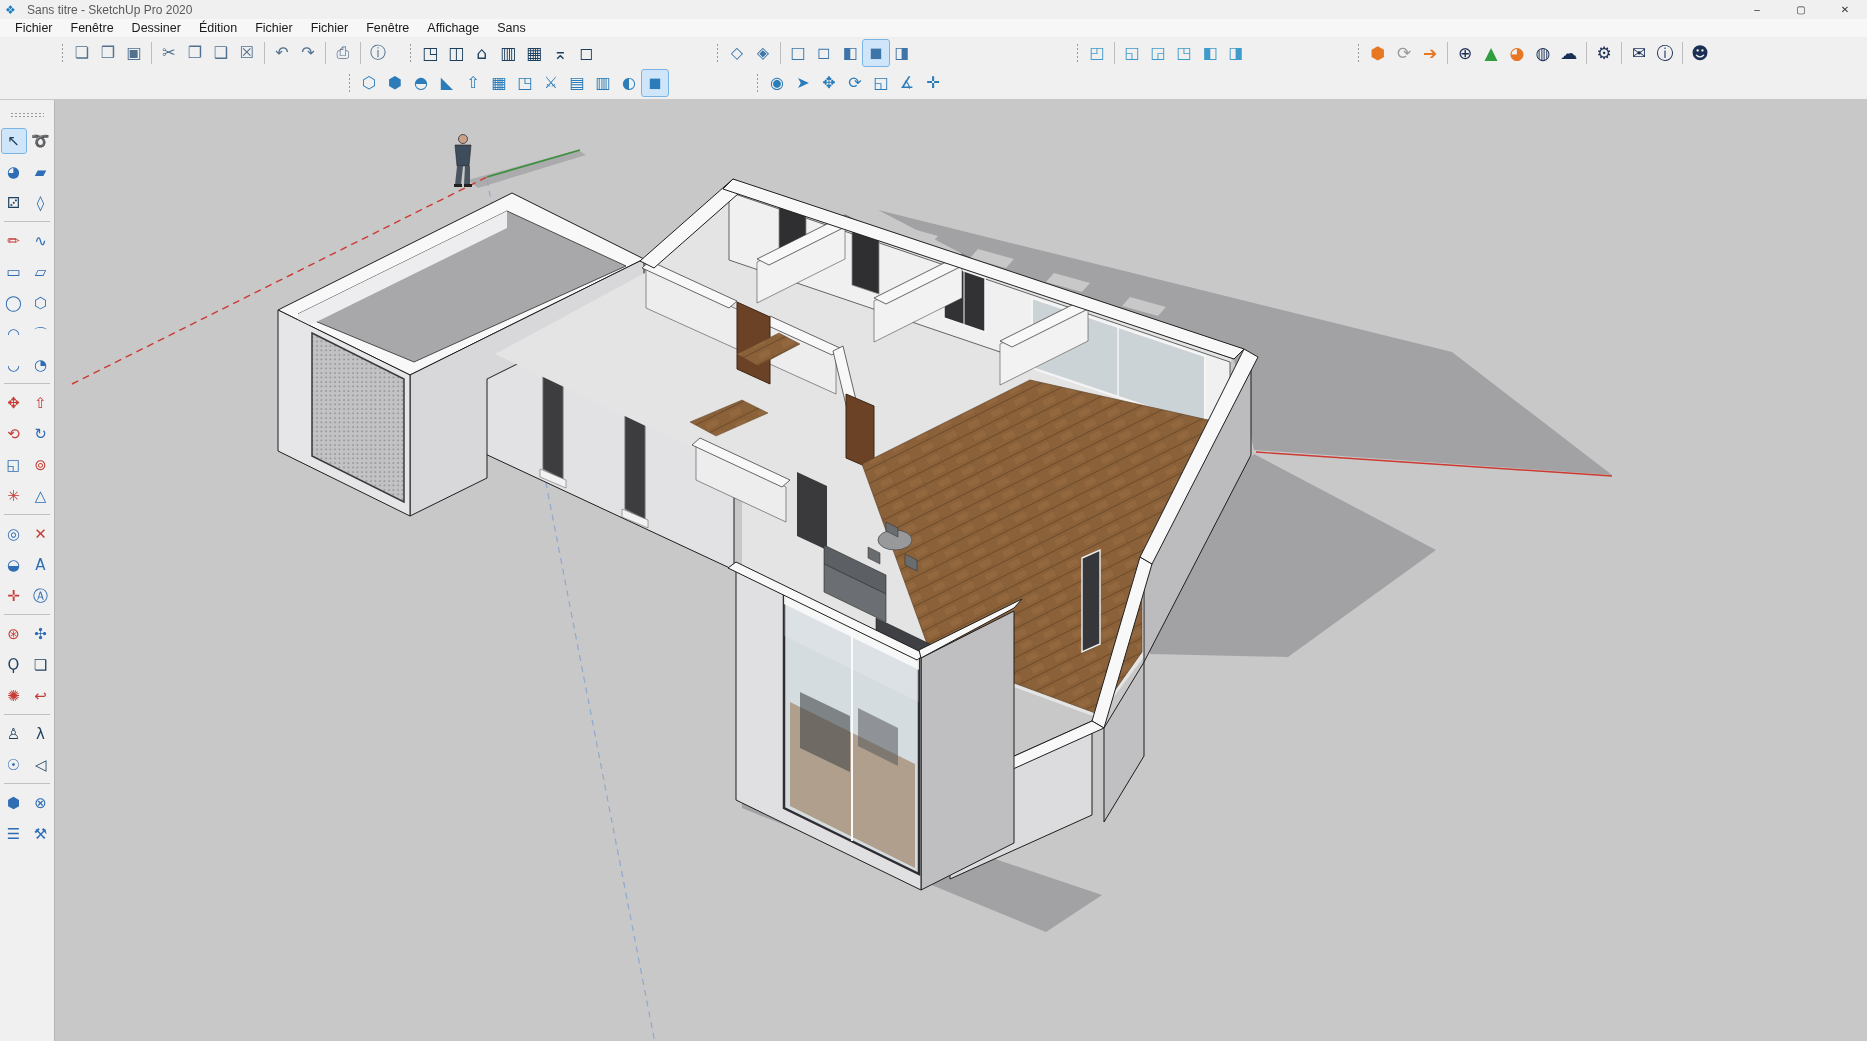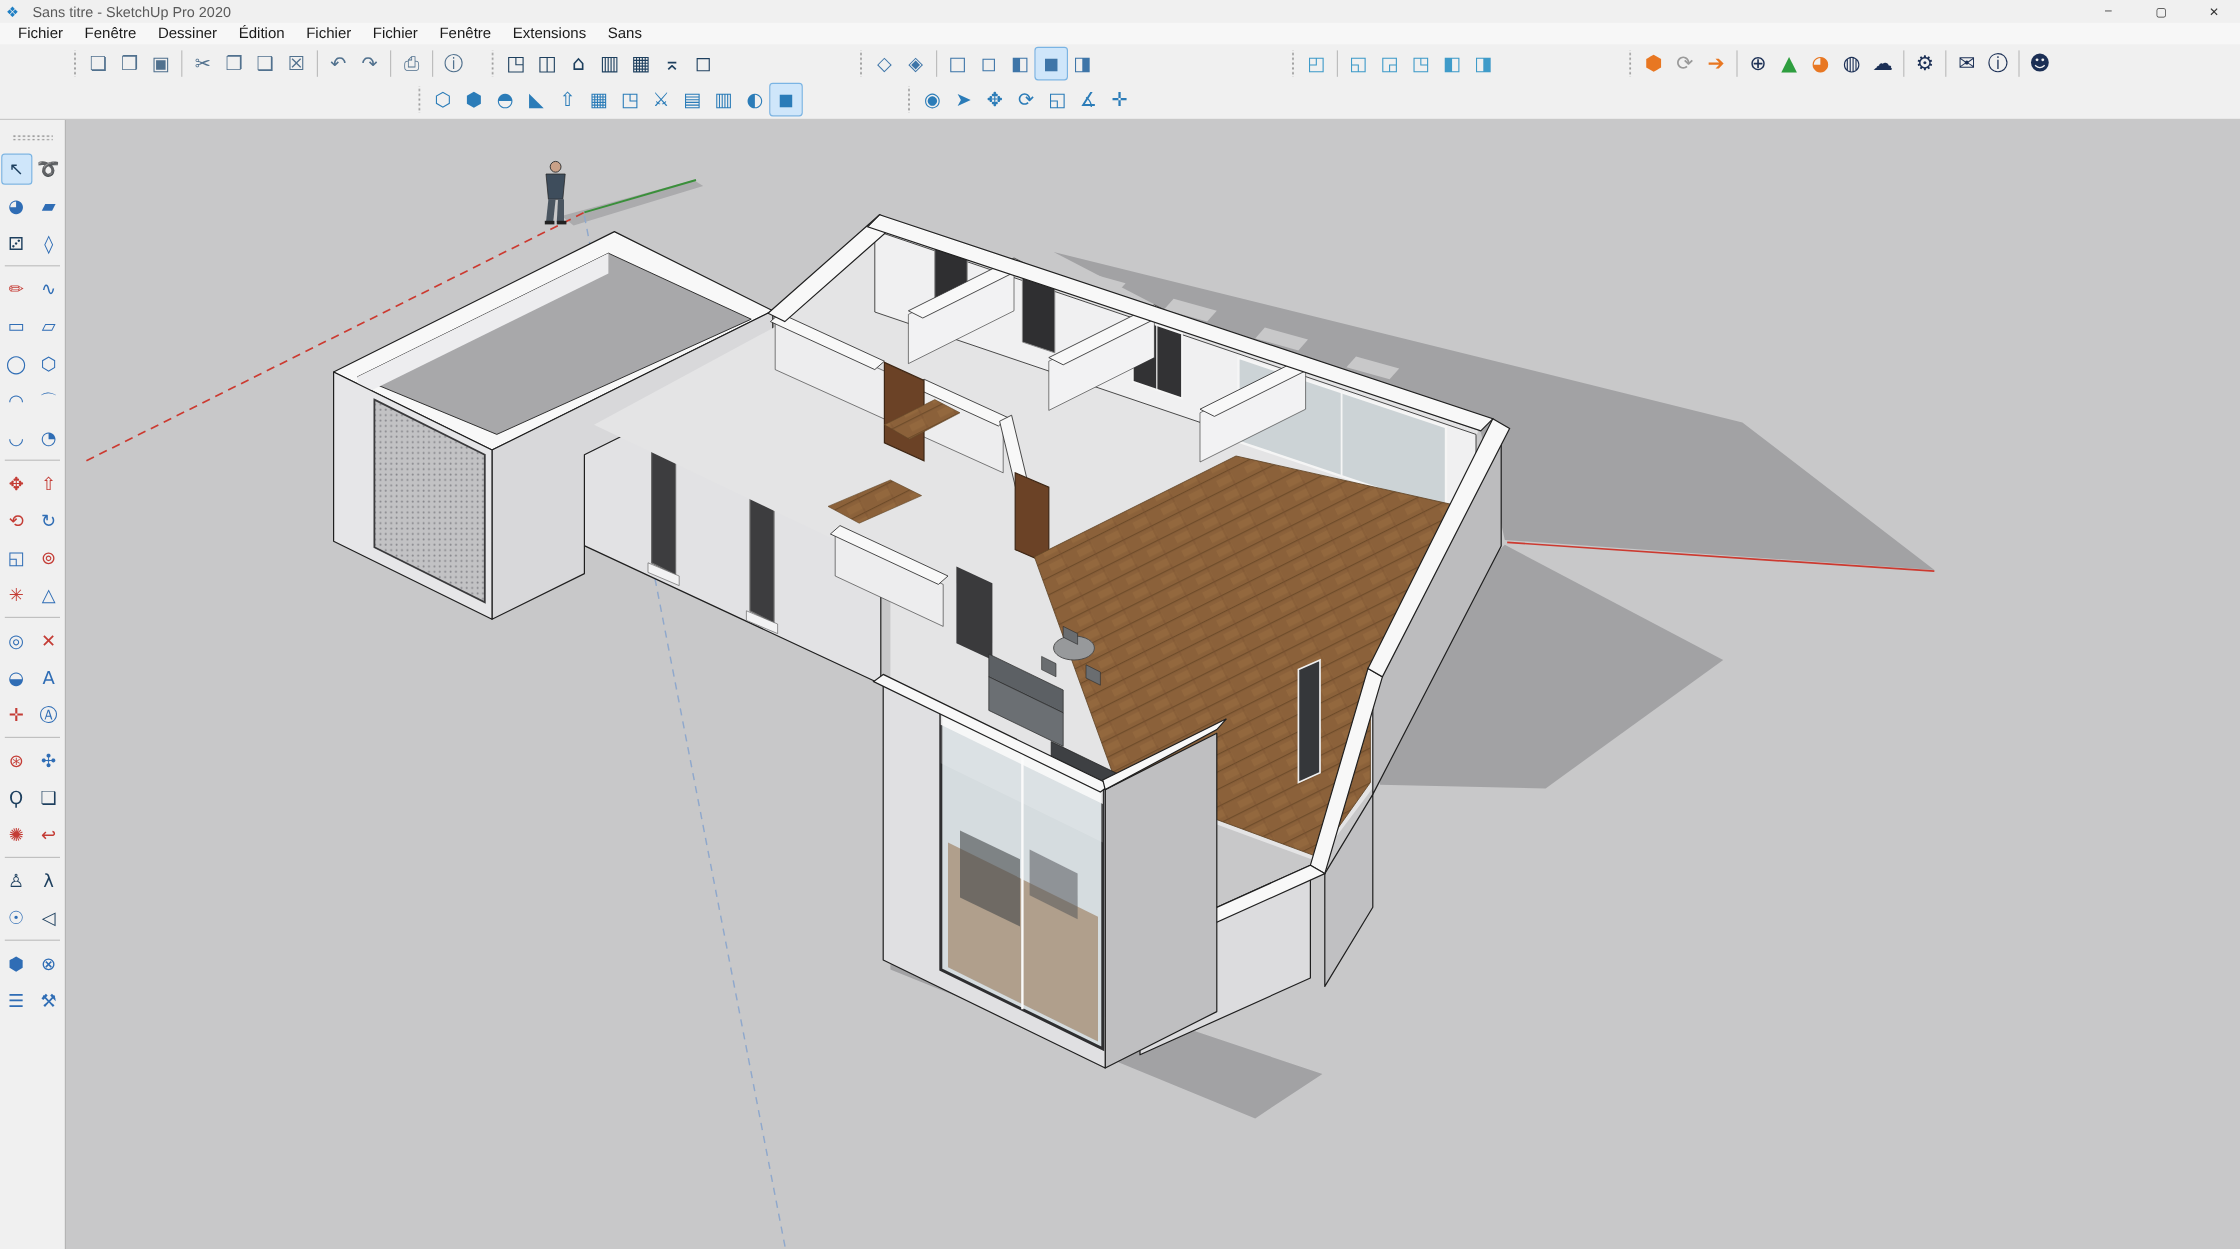--- a/index.html
+++ b/index.html
@@ -66,21 +66,21 @@
   </div>
 
   <div id="menubar">
       <span class="menu-item">Fichier</span>
       <span class="menu-item">Fenêtre</span>
       <span class="menu-item">Dessiner</span>
       <span class="menu-item">Édition</span>
       <span class="menu-item">Fichier</span>
       <span class="menu-item">Fichier</span>
       <span class="menu-item">Fenêtre</span>
-      <span class="menu-item">Extensions</span>
+      <span class="menu-item">Affichage</span>
       <span class="menu-item">Sans</span>
     </div>
 
   <div id="toolbars">
     <div class="tb-row" id="tb-row1">
       <div class="tb-group g-standard" style="left:60px">
           <span class="handle"></span>
           <button class="tb-btn" title="new-document">❏</button>
           <button class="tb-btn" title="open">❒</button>
           <button class="tb-btn" title="save">▣</button>

